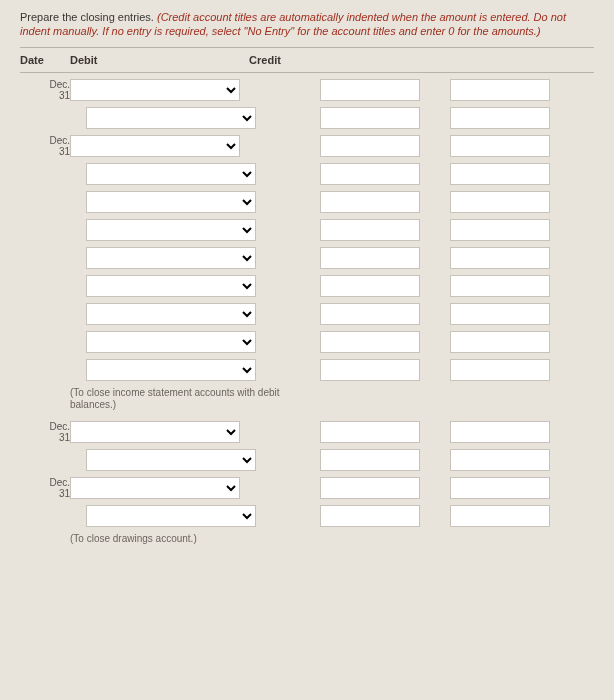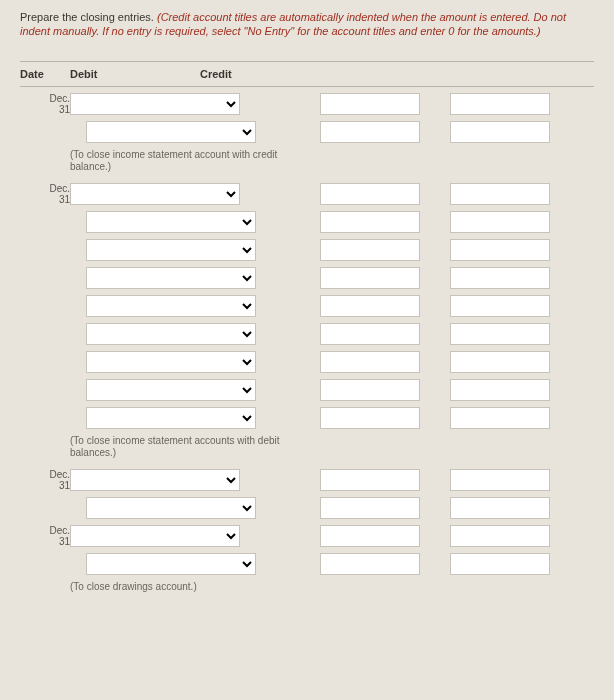--- a/index.html
+++ b/index.html
@@ -5,38 +5,38 @@
     * { box-sizing: border-box; margin: 0; padding: 0; }
     body {
       background: #e8e3db;
       font-family: Arial, sans-serif;
       font-size: 11px;
       color: #5a5550;
       width: 614px;
       padding: 10px 20px;
     }
     .instructions {
-      margin-bottom: 22px;
+      margin-bottom: 8px;
       line-height: 1.3;
     }
     .instructions .black { color: #3a3530; }
     .instructions .red { color: #a03020; font-style: italic; }
     .header-row {
       display: flex;
       border-top: 1px solid #b8b3aa;
       border-bottom: 1px solid #b8b3aa;
       padding: 6px 0;
       font-weight: bold;
       color: #3a3530;
       margin-bottom: 6px;
     }
     .col-date { width: 50px; text-align: left; }
     .col-account { width: 250px; padding-left: 4px; }
     .col-debit { width: 130px; text-align: left; }
-    .col-credit { width: 130px; text-align: left; }
+    .col-credit { width: 130px; text-align: center; }
     .entry-block { margin-bottom: 2px; }
     .row {
       display: flex;
       align-items: center;
       margin-bottom: 6px;
     }
     .date-cell {
       width: 50px;
       text-align: right;
       font-size: 10px;
@@ -92,21 +92,20 @@
         <div class="account-cell"><select class="account-select"><option></option></select></div>
         <div class="debit-cell"><input class="amount" type="text" style=""></div>
         <div class="credit-cell"><input class="amount" type="text" style=""></div>
       </div>
       <div class="row">
         <div class="date-cell"></div>
         <div class="account-cell indent"><select class="account-select"><option></option></select></div>
         <div class="debit-cell"><input class="amount" type="text" style=""></div>
         <div class="credit-cell"><input class="amount" type="text" style=""></div>
       </div>
-      <div class="explanation">(To close income statement account with credit balance.)</div>
     </div>
     <div class="entry-block">
       <div class="row">
         <div class="date-cell">Dec.<br>31</div>
         <div class="account-cell"><select class="account-select"><option></option></select></div>
         <div class="debit-cell"><input class="amount" type="text" style=""></div>
         <div class="credit-cell"><input class="amount" type="text" style=""></div>
       </div>
       <div class="row">
         <div class="date-cell"></div>

